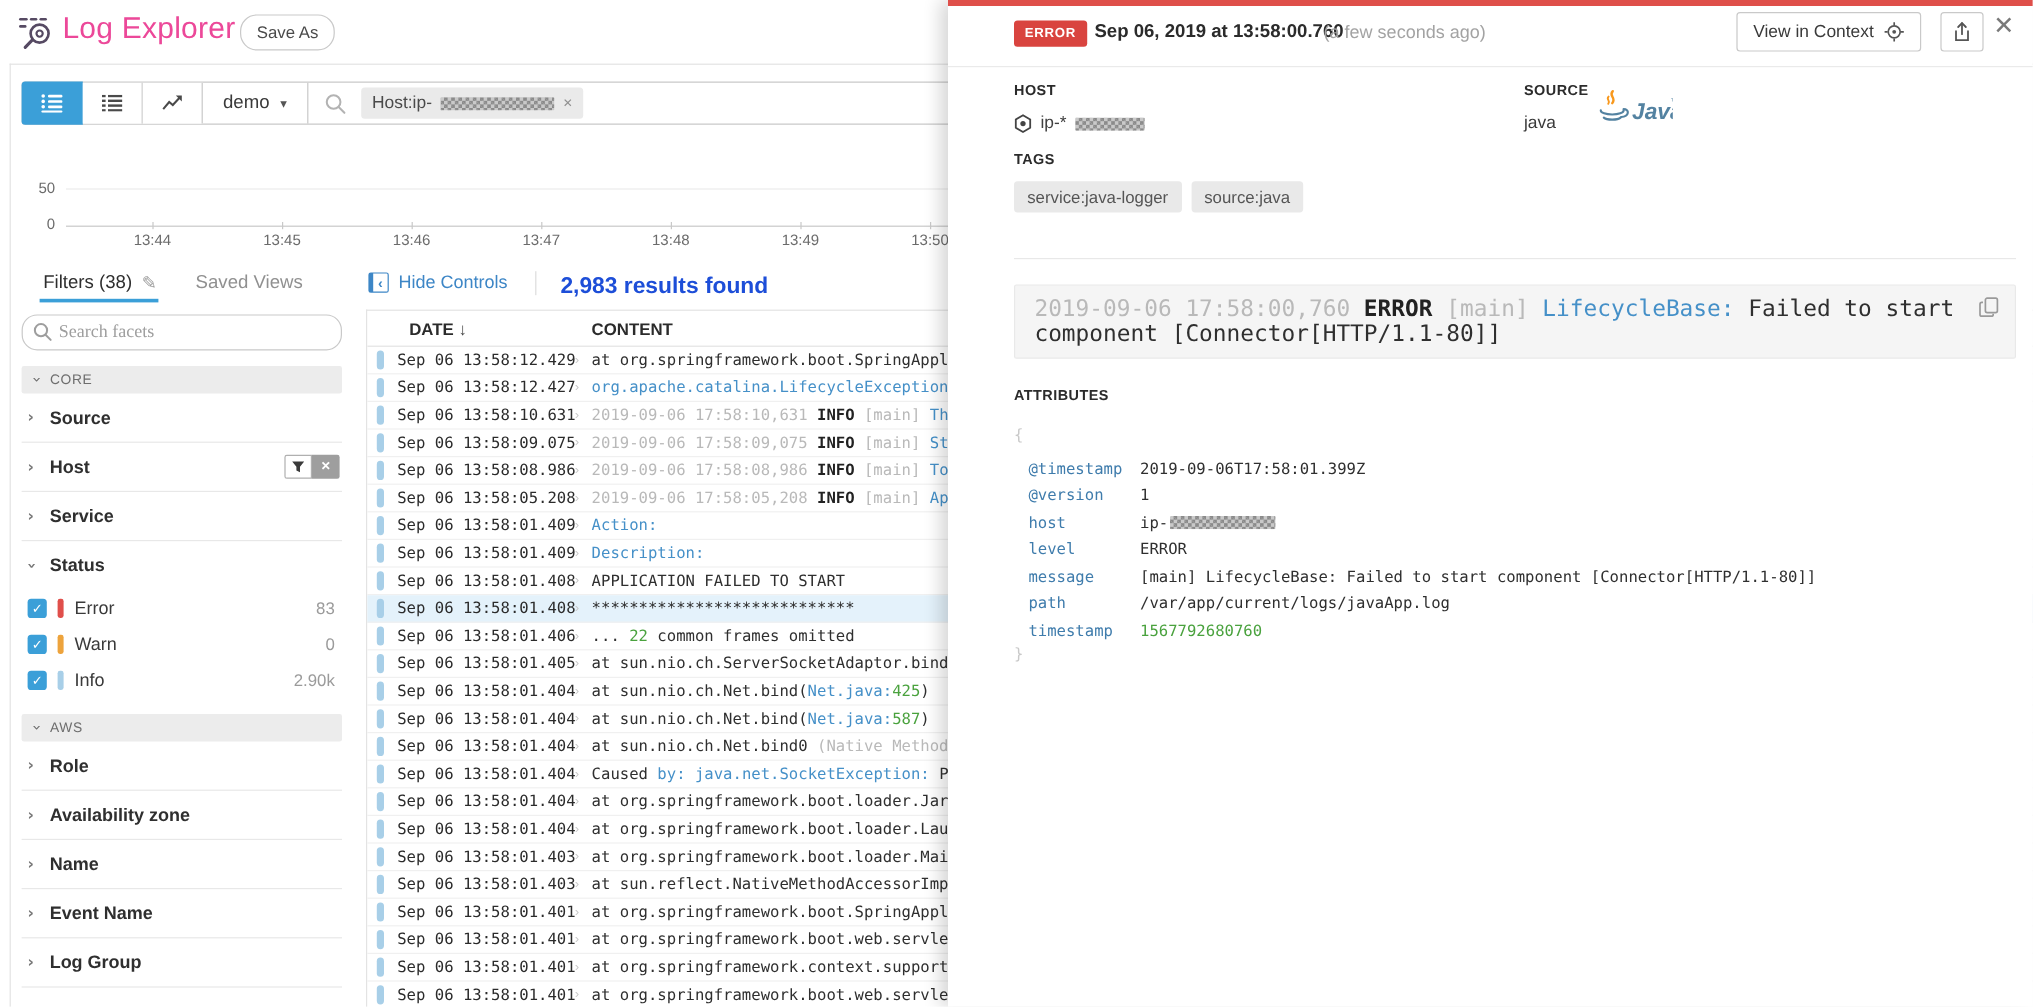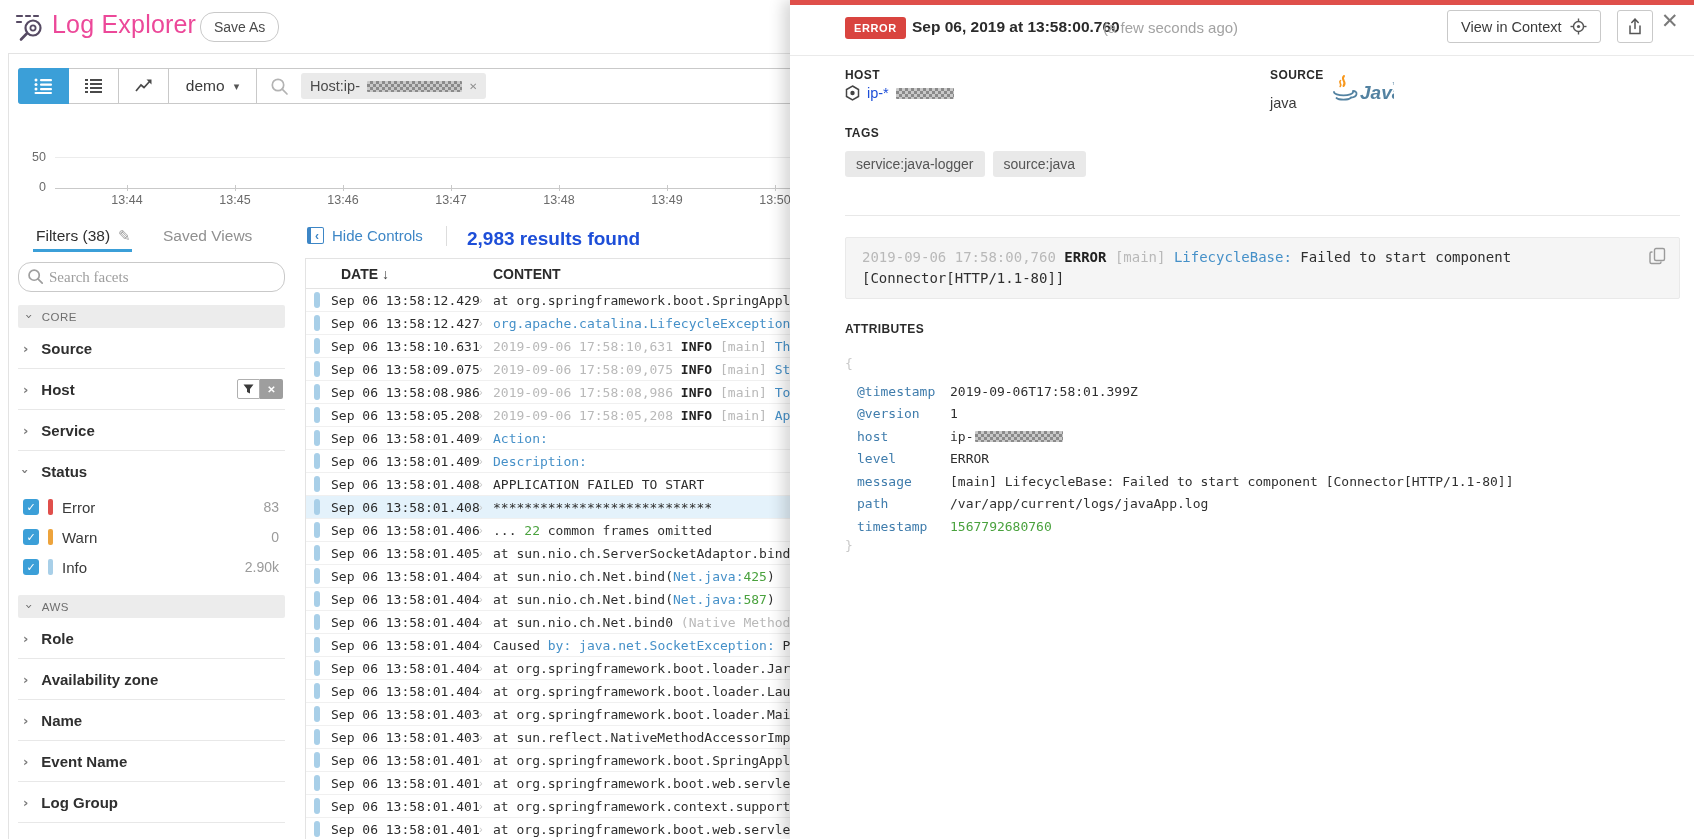--- a/index.html
+++ b/index.html
@@ -122,32 +122,32 @@
     background:#fff; display:flex; align-items:center; gap:9px; padding:0 13px; font-size:14.5px;
     color:#3a3a3a; cursor:pointer; }
   #share-btn { left:827px; top:10px; width:36px; height:33px; border:1px solid #c9c9c9;
     border-radius:3px; background:#fff; display:flex; align-items:center; justify-content:center; cursor:pointer; }
   #panel-close { left:871px; top:9px; font-size:21px; color:#7a7a7a; cursor:pointer;
     font-family:"DejaVu Sans",sans-serif; font-weight:200; }
   #panel-header-divider { left:0; top:55px; width:904px; height:1px; background:#eaeaea; }
 
   .panel-label { font-size:12px; font-weight:bold; color:#2b2b2b; letter-spacing:.4px; }
   #host-block { left:55px; top:68px; }
-  #host-value { margin-top:3px; display:flex; align-items:center; gap:7px; font-size:14.5px; color:#1d4ed8; }
+  #host-value { margin-top:13px; display:flex; align-items:center; gap:7px; font-size:14.5px; color:#404040; }
   #source-block { left:480px; top:68px; }
   #source-value { margin-top:13px; font-size:14.5px; color:#3a3a3a; }
   #java-logo { left:540px; top:74px; }
   #tags-block { left:55px; top:126px; }
   #tags-list { margin-top:11px; display:flex; gap:8px; }
   .tag-chip { height:26px; background:#e9e9e9; border-radius:3px; padding:0 11px; font-size:14px;
     color:#555; display:flex; align-items:center; cursor:pointer; }
   #panel-divider-2 { left:55px; top:215px; width:835px; height:1px; background:#e8e8e8; }
 
   #message-box { left:55px; top:237px; width:835px; background:#f5f5f5; border:1px solid #e9e9e9;
-    border-radius:2px; padding:9px 46px 9px 16px; font-size:14px; line-height:21px; color:#2f2f2f; }
+    border-radius:2px; padding:9px 46px 9px 16px; font-size:19px; line-height:21px; color:#2f2f2f; }
   #copy-btn { position:absolute; right:13px; top:9px; cursor:pointer; }
 
   #attributes-label { left:55px; top:322px; }
   .brace { color:#c9c9c9; font-size:13px; }
   #brace-open { left:55px; top:356px; }
   #brace-close { left:55px; top:538px; }
   #attr-rows { left:67px; top:380px; width:820px; }
   .attr-row { height:22.5px; display:flex; align-items:center; font-size:13px; white-space:pre; }
   .attr-key { width:93px; color:#3f7cac; flex:none; }
   .attr-value { color:#2f2f2f; }

